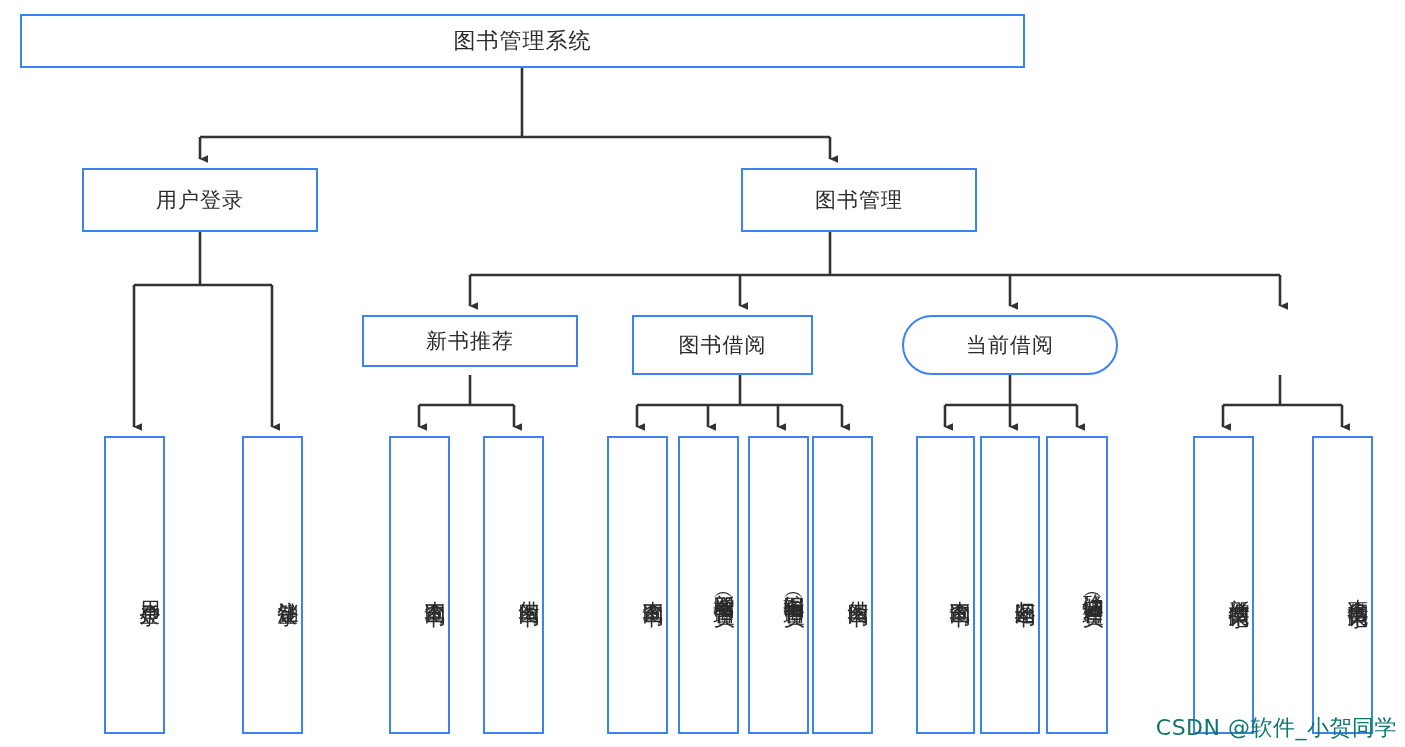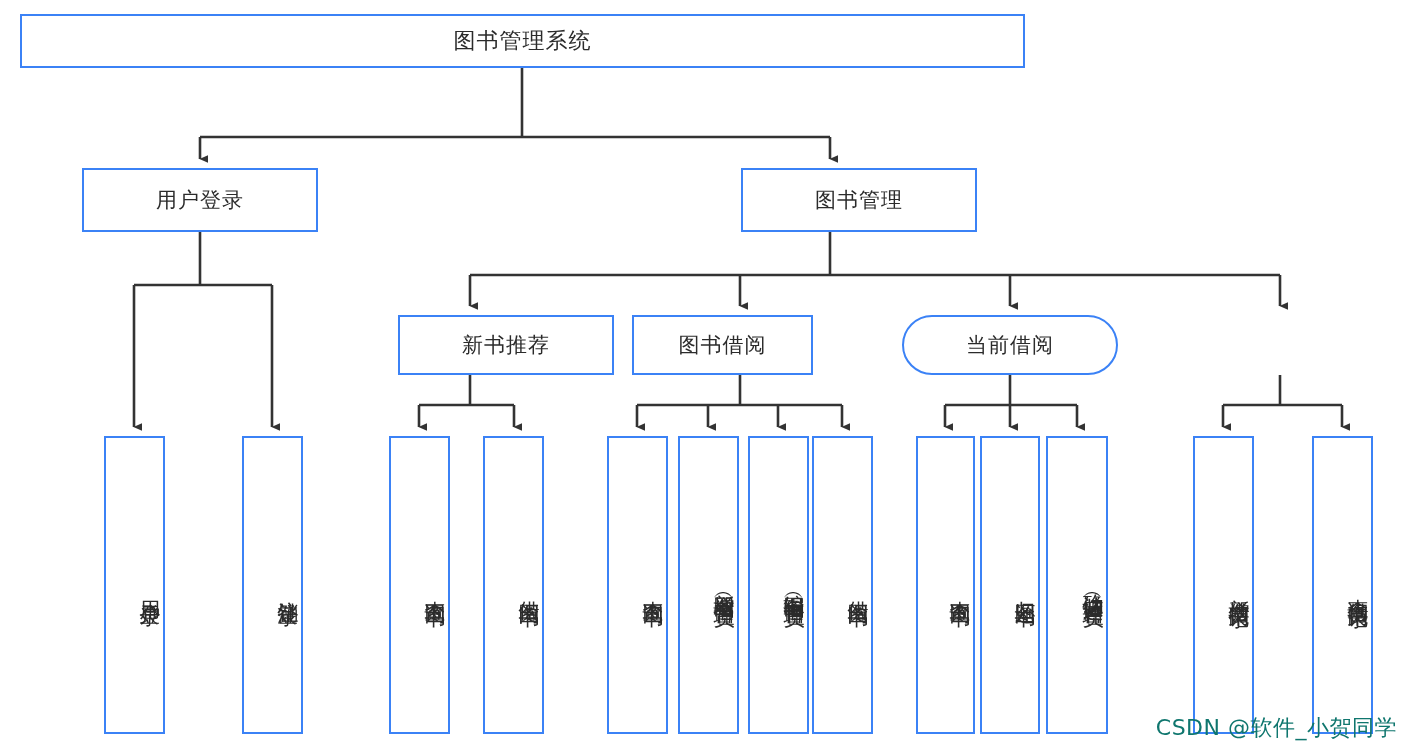--- a/index.html
+++ b/index.html
@@ -131,21 +131,21 @@
     <span class="label">图书管理系统</span>
   </div>
 
   <div class="node horiz" style="left:82px; top:168px; width:236px; height:64px;">
     <span class="label">用户登录</span>
   </div>
   <div class="node horiz" style="left:712px; top:168px; width:236px; height:64px;margin-left:29px;">
     <span class="label">图书管理</span>
   </div>
 
-  <div class="node horiz" style="left:362px; top:315px; width:216px; height:60px;margin-left:36px;">
+  <div class="node horiz" style="left:362px; top:315px; width:216px; height:52px;">
     <span class="label">新书推荐</span>
   </div>
   <div class="node horiz" style="left:632px; top:315px; width:181px; height:60px;">
     <span class="label">图书借阅</span>
   </div>
   <div class="node horiz" style="left:902px; top:315px; width:216px; height:60px;border-radius:30px;">
     <span class="label">当前借阅</span>
   </div>
 
   <div class="node vert" style="left:104px; top:436px; width:61px; height:298px;">

